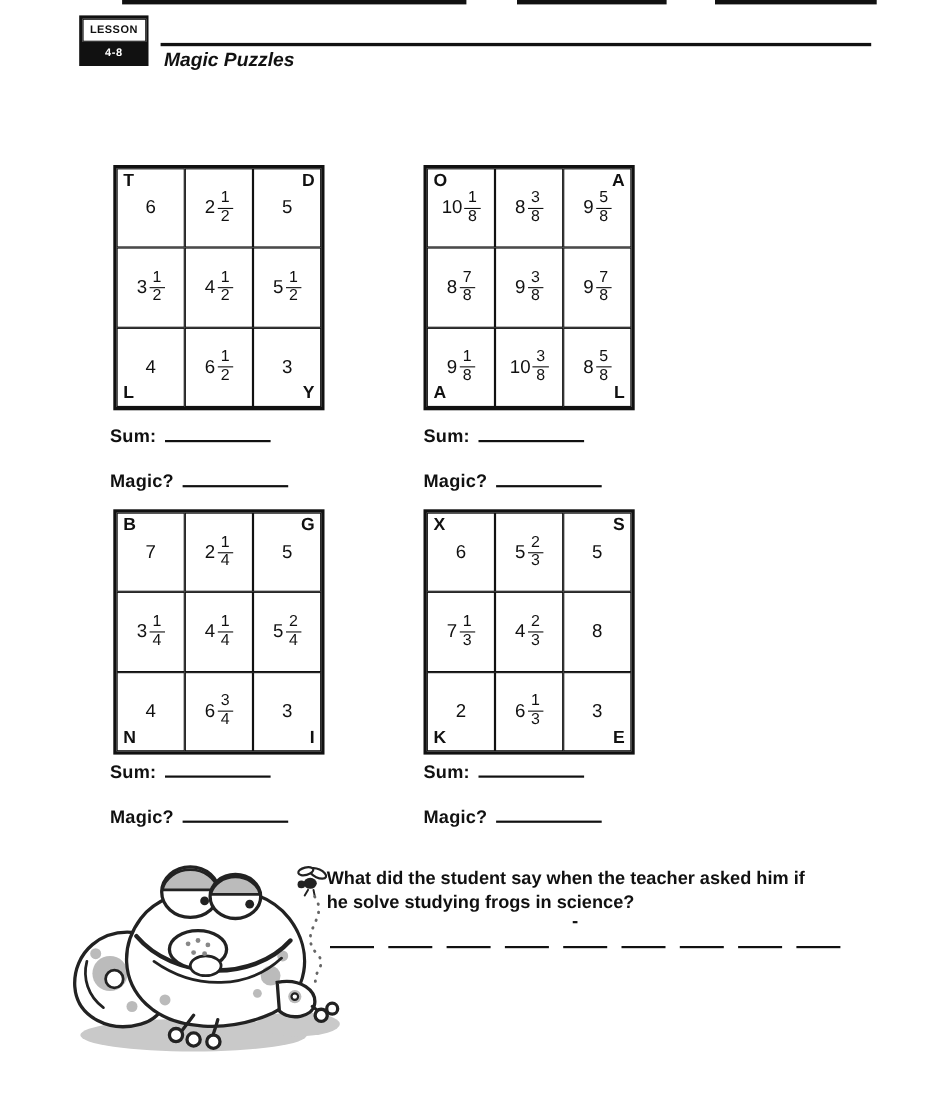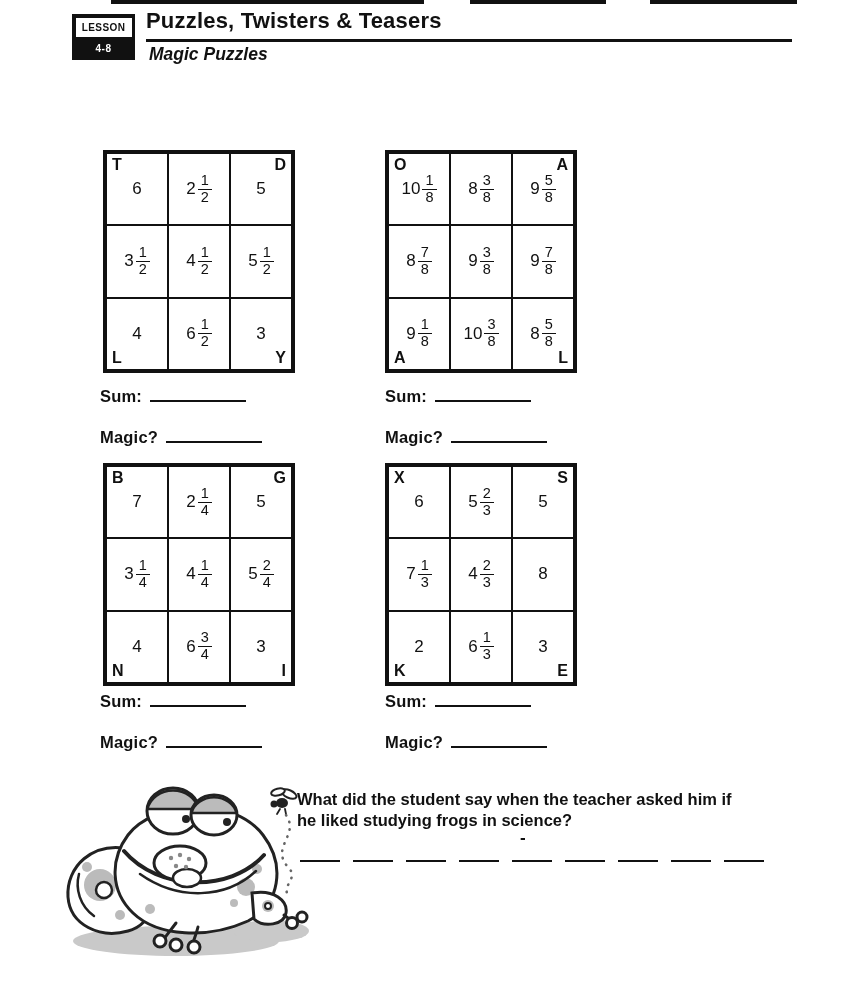--- a/index.html
+++ b/index.html
@@ -64,21 +64,20 @@
 
   <div class="top-line" style="left:111px;width:313px;"></div>
   <div class="top-line" style="left:470px;width:136px;"></div>
   <div class="top-line" style="left:650px;width:147px;"></div>
 
   <div class="abs badge">
     <div class="badge-top">LESSON</div>
     <div class="badge-num">4-8</div>
   </div>
 
-  <div class="abs title">Puzzles, Twisters &amp; Teasers</div>
   <div class="abs title-rule"></div>
   <div class="abs subtitle">Magic Puzzles</div>
 
 
   <div class="abs msquare" style="left:103px;top:150px;">
       <div class="cell">
         <span class="mixed">
           <span>6</span>
         </span>
         <span class="corner corner-tl">T</span>
@@ -395,21 +394,21 @@
   </div>
 
   <div class="abs answer-line" style="left:385px;top:691px;">
     <span>Sum:</span><span class="blank"></span>
   </div>
   <div class="abs answer-line" style="left:385px;top:732px;">
     <span>Magic?</span><span class="blank"></span>
   </div>
 
   <div class="abs riddle-q">What did the student say when the teacher asked him if
-he liked studying frogs in science?</div>
+he solve studying frogs in science?</div>
   <div class="abs blanks-row" id="answer-blanks">
       <span class="ans-blank"></span>
       <span class="ans-blank"></span>
       <span class="ans-blank"></span>
       <span class="ans-blank"></span>
       <span class="ans-blank">
         <span class="ans-hyphen">-</span>
       </span>
       <span class="ans-blank"></span>
       <span class="ans-blank"></span>

